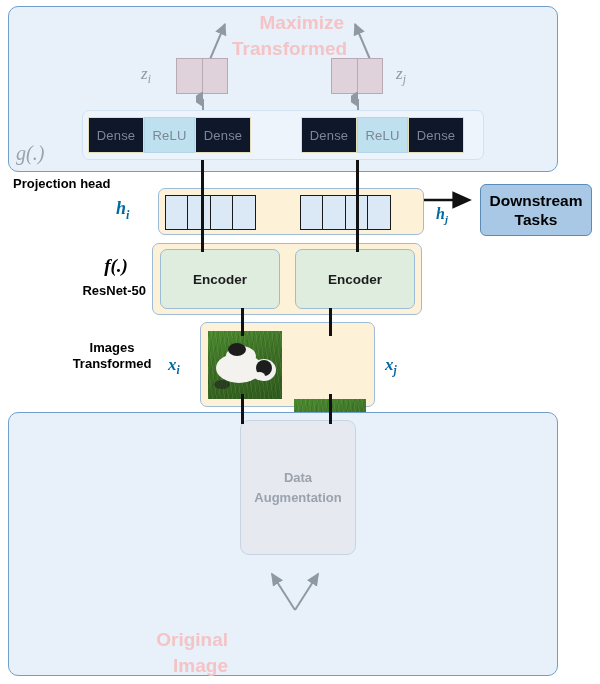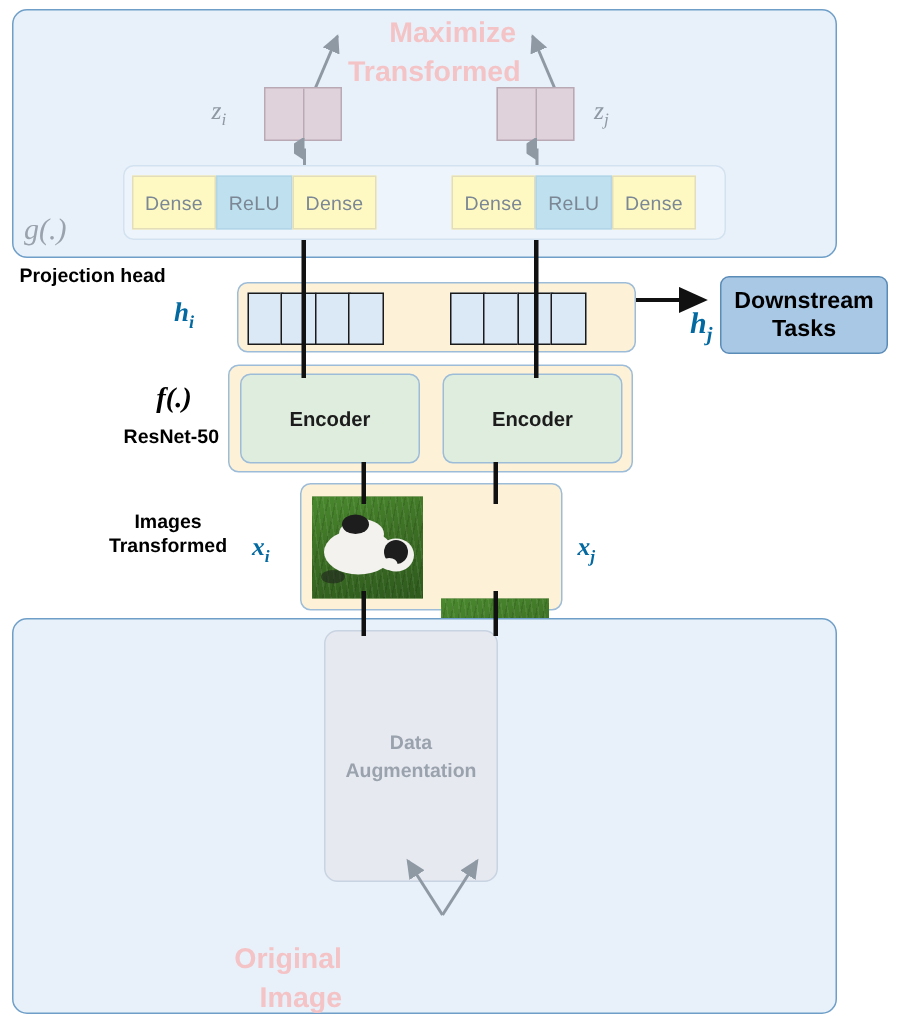--- a/index.html
+++ b/index.html
@@ -29,21 +29,21 @@
     background:#fdf2d8;
     border:1.3px solid #9dbcd8;
     border-radius:7px;
   }
 
   
   .cell{
     display:flex;align-items:center;justify-content:center;
     font-size:13px;color:#7b8794;letter-spacing:.2px;
   }
-  .dense{background:#fef9c3;border:1px solid #e3ddb9;}
+  .dense{background:#0f172a;border:1px solid #e3ddb9;}
   .relu{background:#bfe0ef;border:1px solid #b2d6e8;}
 
   
   .zbox{background:#e0d2db;border:1.4px solid #b9a9b4;display:flex;}
   .zbox > div{flex:1;border-right:1.4px solid #b9a9b4;}
   .zbox > div:last-child{border-right:none;}
 
   
   .hvec{display:flex;}
   .hvec > div{
@@ -204,21 +204,21 @@
   <div></div>
 </div>
 
 <div class="abs hvec" style="left:300px;top:195px;width:91px;height:33px;">
   <div></div>
   <div></div>
   <div></div>
   <div></div>
 </div>
 
-<div class="abs math" style="left:460px;top:205px;font-size:20px;">
+<div class="abs math" style="left:436px;top:205px;font-size:16px;">
   <span>h</span><sub>j</sub>
 </div>
 
 <svg class="abs" style="left:424px;top:188px;width:56px;height:22px;" viewBox="0 0 56 22">
   <defs>
     <marker id="bk" markerWidth="8" markerHeight="8" refX="6" refY="3.4" orient="auto">
       <path d="M0,0 L7.5,3.4 L0,6.8 z" fill="#111"></path>
     </marker>
   </defs>
   <line x1="0" y1="12" x2="44" y2="12" stroke="#111" stroke-width="2.6" marker-end="url(#bk)"></line>
@@ -278,21 +278,21 @@
   <div class="blob bk" style="left:31px;top:40px;width:6px;height:5px;"></div>
   <div class="blob wh" style="left:22px;top:46px;width:28px;height:22px;"></div>
 </div>
 
 <div class="abs math" style="left:385px;top:355px;font-size:17px;">
   <span>x</span><sub>j</sub>
 </div>
 
 <div class="abs panel" style="left:8px;top:412px;width:550px;height:264px;"></div>
 
-<div class="abs augbox" style="left:216px;top:420px;width:116px;height:168px;">
+<div class="abs augbox" style="left:240px;top:420px;width:116px;height:135px;">
   <div>Data</div>
   <div>Augmentation</div>
 </div>
 
 <svg class="abs" style="left:250px;top:568px;width:90px;height:46px;" viewBox="0 0 90 46">
   <defs>
     <marker id="gc" markerWidth="8" markerHeight="8" refX="5.6" refY="3" orient="auto">
       <path d="M0,0 L6.5,3 L0,6 z" fill="#8e99a4"></path>
     </marker>
   </defs>

